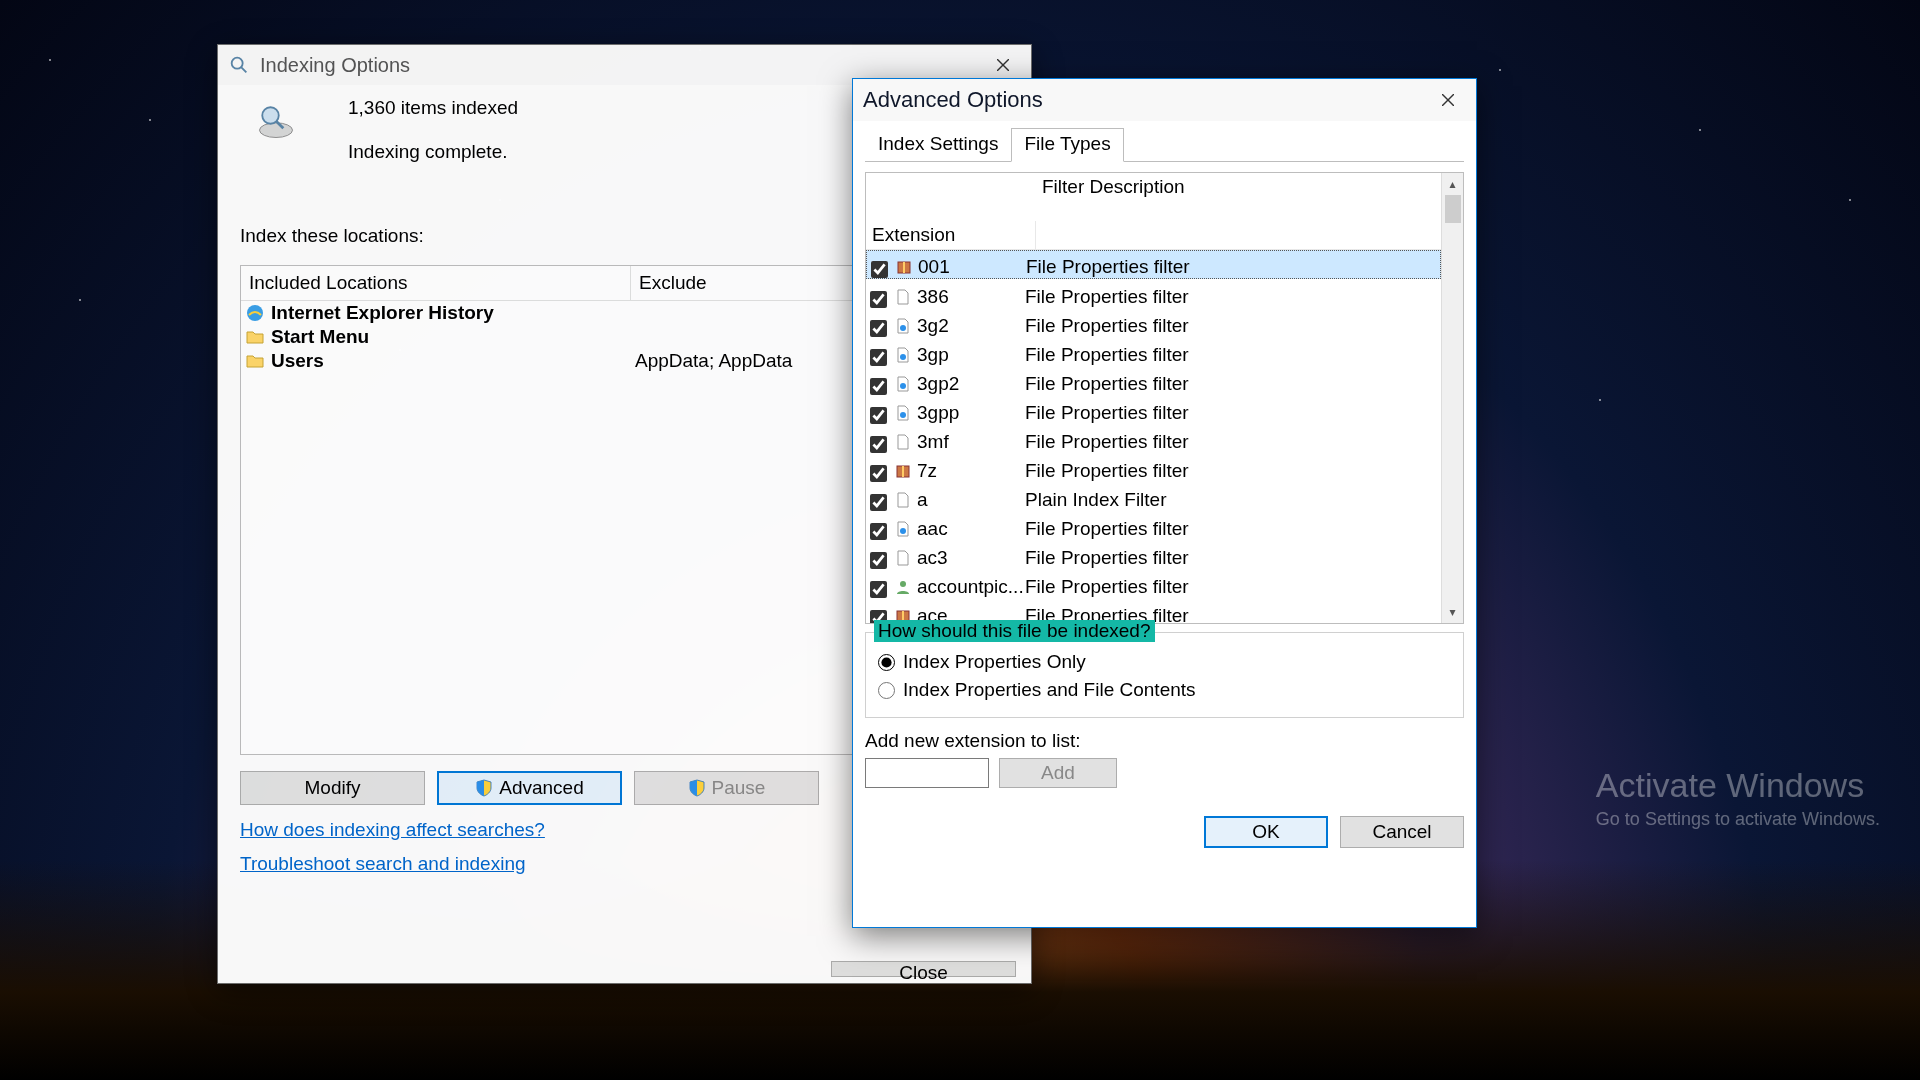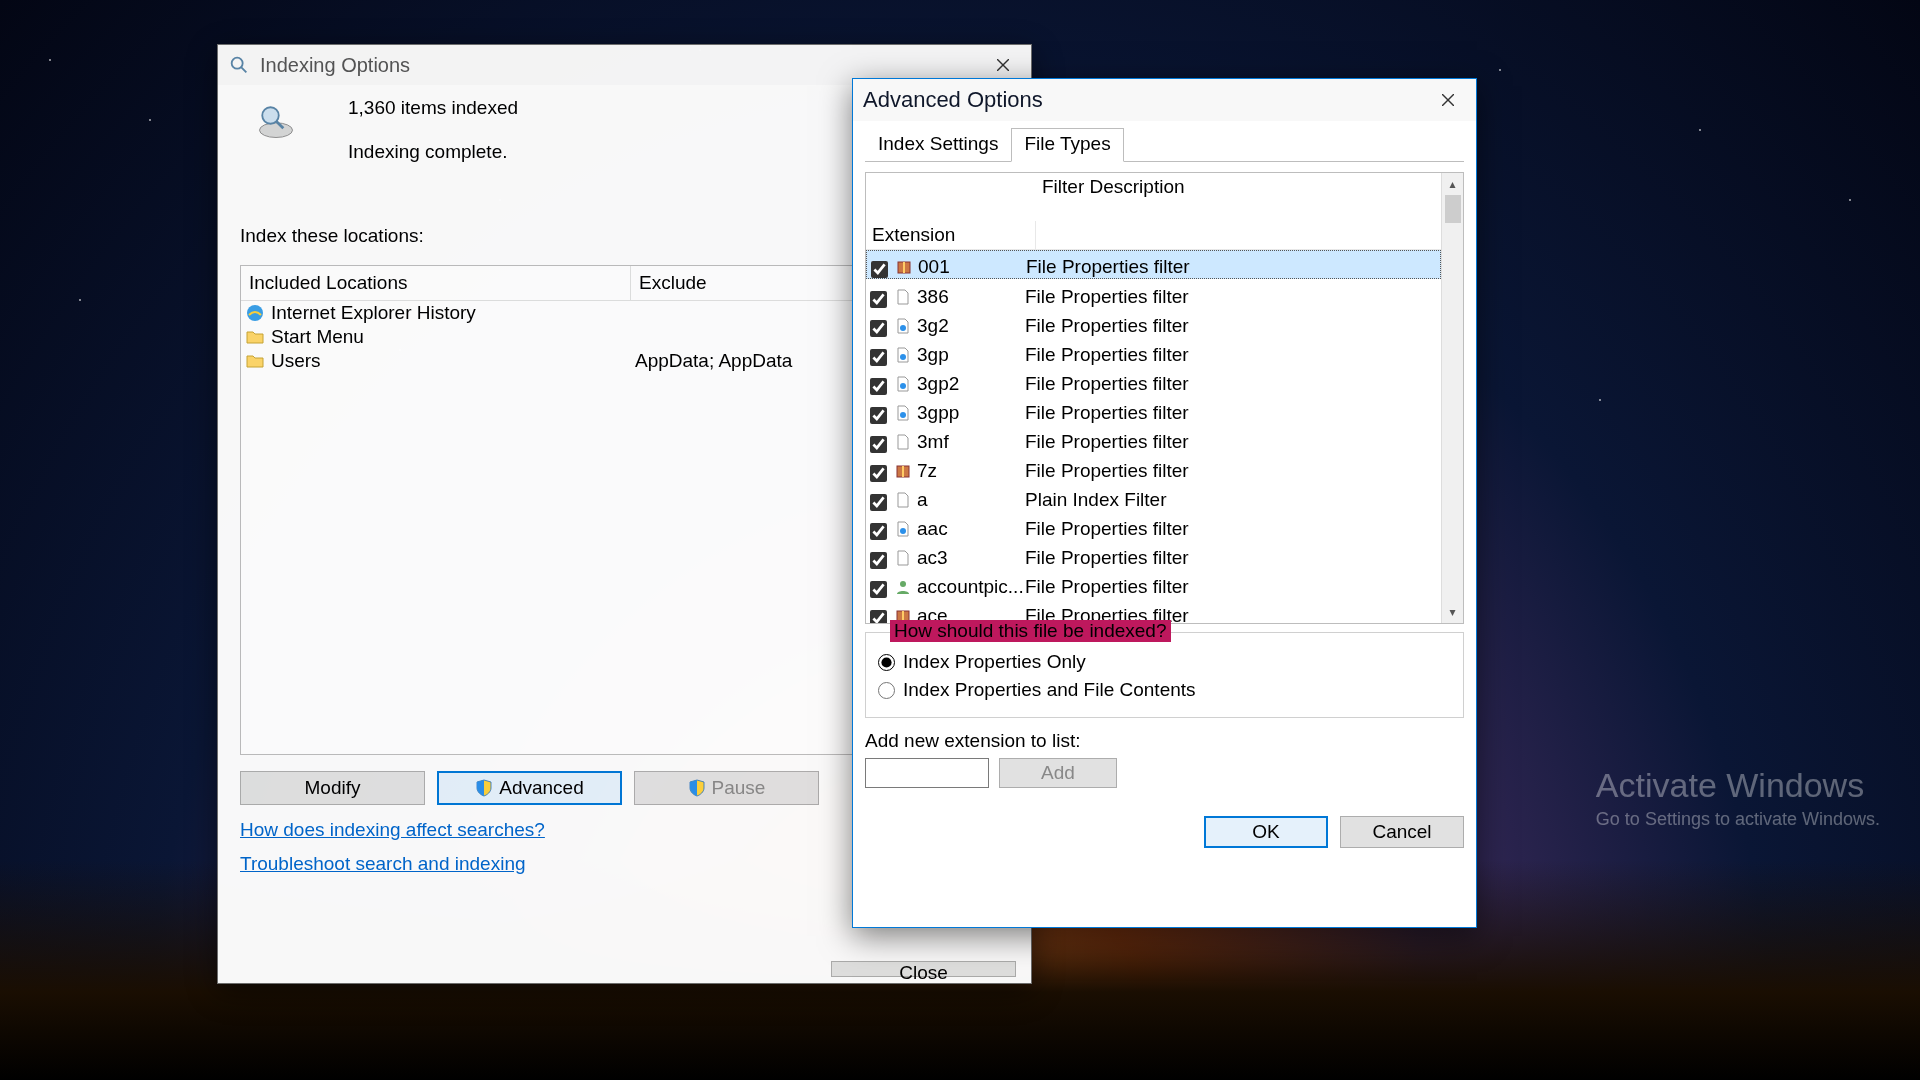--- a/index.html
+++ b/index.html
@@ -47,21 +47,21 @@
 .io-body { padding: 12px 22px 10px 22px; font-size: 19px; color: #000; }
 .io-status { display: flex; align-items: flex-start; margin-bottom: 40px; }
 .io-status .drive-icon { width: 48px; height: 48px; margin-right: 48px; margin-left: 12px; display:flex; align-items:center; justify-content:center; }
 .io-status .lines div { margin-bottom: 22px; }
 .io-label { margin-bottom: 18px; }
 .io-table { border: 1px solid #bdbdbd; height: 490px; background: #fff; display: flex; flex-direction: column; }
 .io-thead { display: flex; border-bottom: 1px solid #e0e0e0; }
 .io-thead div { padding: 6px 8px; font-size: 19px; }
 .io-thead .col1 { width: 390px; border-right: 1px solid #e0e0e0; }
 .io-trow { display: flex; padding: 1px 4px; font-size: 19px; }
-.io-trow .col1 { width: 386px; display: flex; align-items: center; gap: 6px; }
+.io-trow .col1 { width: 386px; display: flex; align-items: center; gap: 6px; font-weight: bold; }
 .io-trow .col2 { flex: 1; padding-left: 4px; }
 .small-icon { width: 20px; height: 20px; display: inline-flex; align-items: center; justify-content: center; }
 .io-buttons { display: flex; gap: 12px; margin-top: 16px; }
 .io-buttons button { width: 185px; height: 34px; font-size: 19px; background: #e1e1e1; border: 1px solid #adadad; display:flex; align-items:center; justify-content:center; gap:6px; }
 .io-buttons button.highlight { border: 2px solid #0078d7; background: #e5f1fb; }
 .io-buttons button:disabled { color: #888; }
 .io-links { margin-top: 14px; }
 .io-links a { color: #0066cc; font-size: 19px; text-decoration: underline; display: block; margin-bottom: 12px; }
 .io-close { position: absolute; bottom: 6px; right: 15px; width: 185px; height: 16px; font-size: 19px; background: #e1e1e1; border: 1px solid #adadad; }
 
@@ -79,21 +79,21 @@
 .ft-row.selected { background: #cde8ff; border: 1px dotted #555; }
 .ft-row input[type=checkbox] { width: 17px; height: 17px; margin: 0 6px 0 2px; accent-color: #333; }
 .ft-row .ext { width: 132px; display: flex; align-items: center; gap: 4px; }
 .ft-row .desc { flex: 1; }
 .ft-scroll { width: 22px; background: #f0f0f0; border-left: 1px solid #ddd; display: flex; flex-direction: column; justify-content: space-between; align-items: center; }
 .ft-scroll .arrow { height: 22px; width: 100%; display:flex; align-items:center; justify-content:center; font-size: 12px; color: #555; }
 .ft-scroll .thumb { width: 16px; height: 28px; background: #cdcdcd; margin-top: 0; }
 .ft-scroll .track { flex:1; display:flex; flex-direction:column; align-items:center; }
 
 .groupbox { border: 1px solid #d0d0d0; padding: 12px 10px 10px 10px; margin-top: 8px; position: relative; }
-.groupbox .legend { position: absolute; top: -13px; left: 24px; background: #be185d; padding: 0 4px; font-size: 19px; }
+.groupbox .legend { position: absolute; top: -13px; left: 8px; background: #14b8a6; padding: 0 4px; font-size: 19px; }
 .radio-row { display: flex; align-items: center; gap: 8px; font-size: 19px; margin: 6px 2px; }
 .radio-row input { width: 17px; height: 17px; accent-color: #000; }
 .add-ext { margin-top: 12px; }
 .add-ext .lbl { font-size: 19px; margin-bottom: 6px; }
 .add-ext .row { display: flex; gap: 10px; }
 .add-ext input[type=text] { width: 124px; height: 30px; border: 1px solid #7a7a7a; padding: 0 4px; font-size: 17px; }
 .add-ext button { width: 118px; height: 30px; background: #e1e1e1; border: 1px solid #adadad; font-size: 19px; color: #888; }
 .ao-buttons { display: flex; justify-content: flex-end; gap: 12px; margin-top: 28px; }
 .ao-buttons button { width: 124px; height: 32px; font-size: 19px; background: #e1e1e1; border: 1px solid #adadad; }
 .ao-buttons button.primary { border: 2px solid #0078d7; background: #e5f1fb; }

